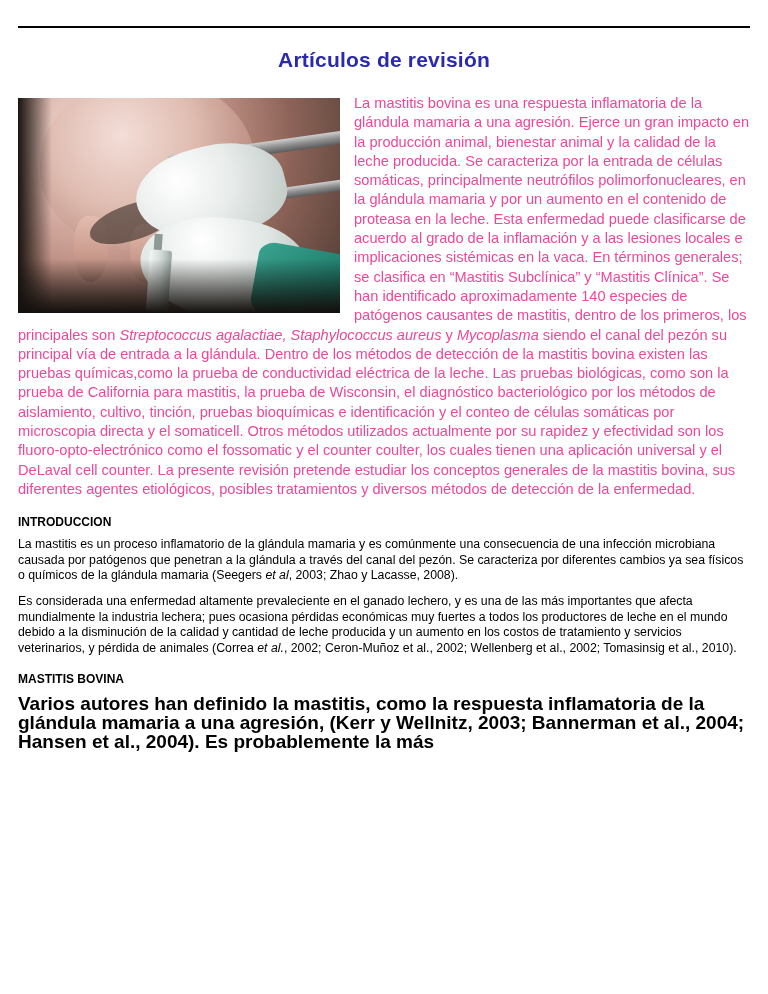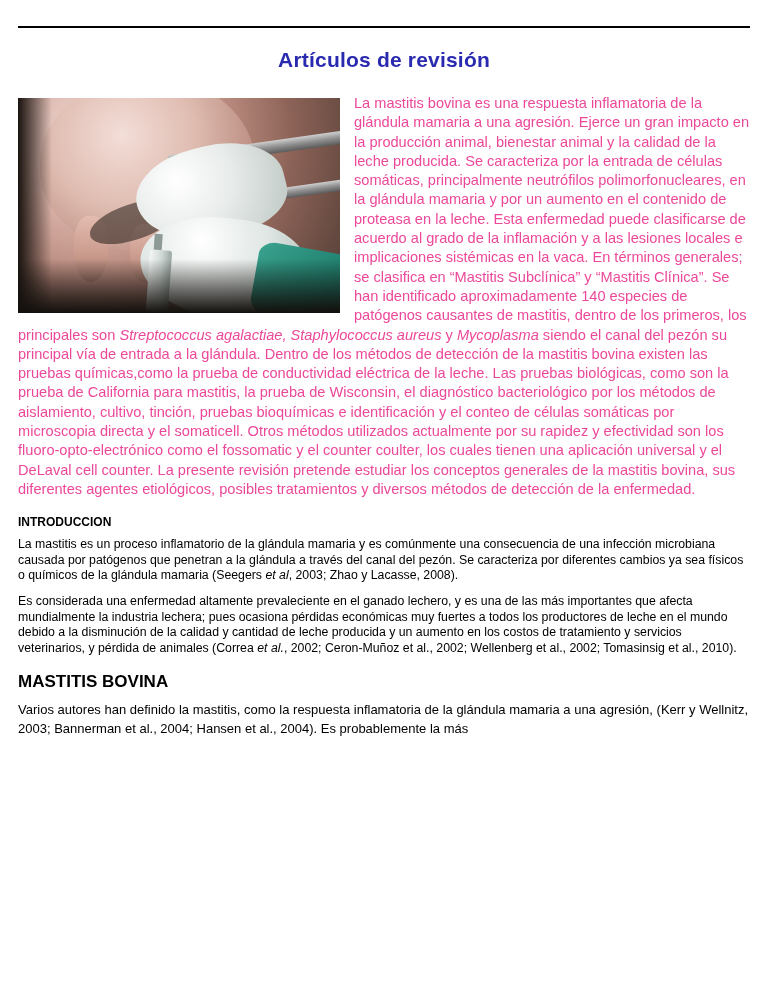--- a/index.html
+++ b/index.html
@@ -154,39 +154,40 @@
     color: #ec4899;
   }
   .abstract i { font-style: italic; }
 
   h2.head {
     font-size: 12px;
     font-weight: bold;
     margin: 16px 0 8px 0;
   }
   h2.head.big {
-    font-size: 17px;
+    font-size: 12px;
   }
   p.body-sm {
     font-size: 12.3px;
     line-height: 15.4px;
     margin: 0 0 11px 0;
     text-align: left;
   }
   p.body-justify {
     font-size: 12.3px;
     line-height: 15.4px;
     margin: 0 0 11px 0;
     text-align: justify;
     text-indent: 42px;
   }
   p.body-md {
-    font-size: 13px;
+    font-size: 19px;
     line-height: 19px;
     margin: 0 0 10px 0;
+    font-weight: bold;
   }
   .it { font-style: italic; text-align: center; }
 </style>
 </head>
 <body>
 
 <div class="page">
 
   <div class="top-rule"></div>
 

